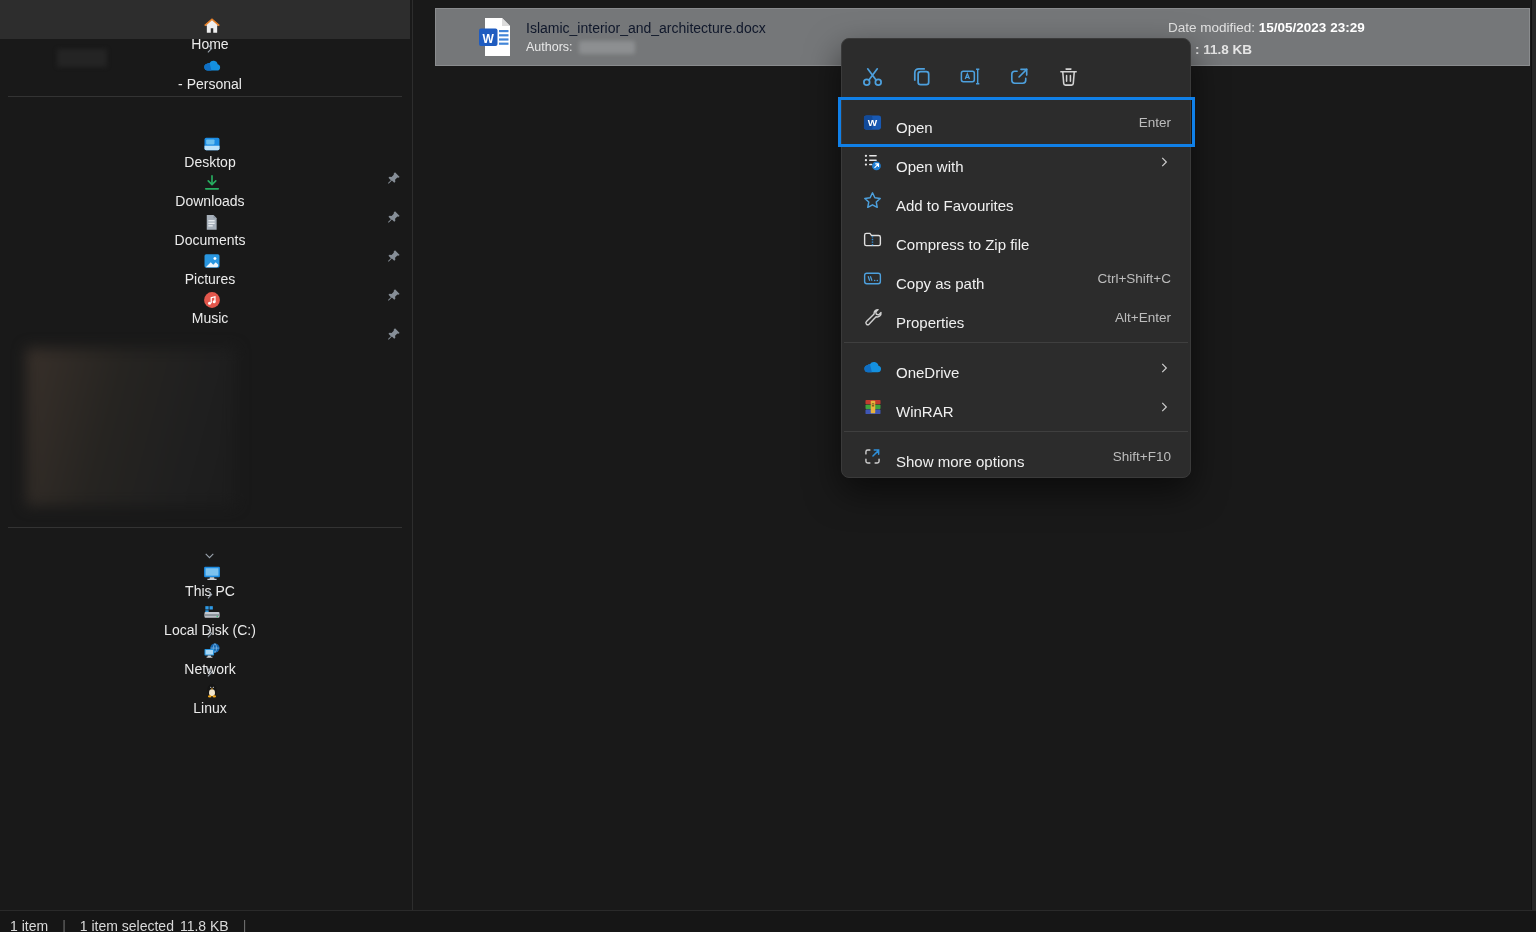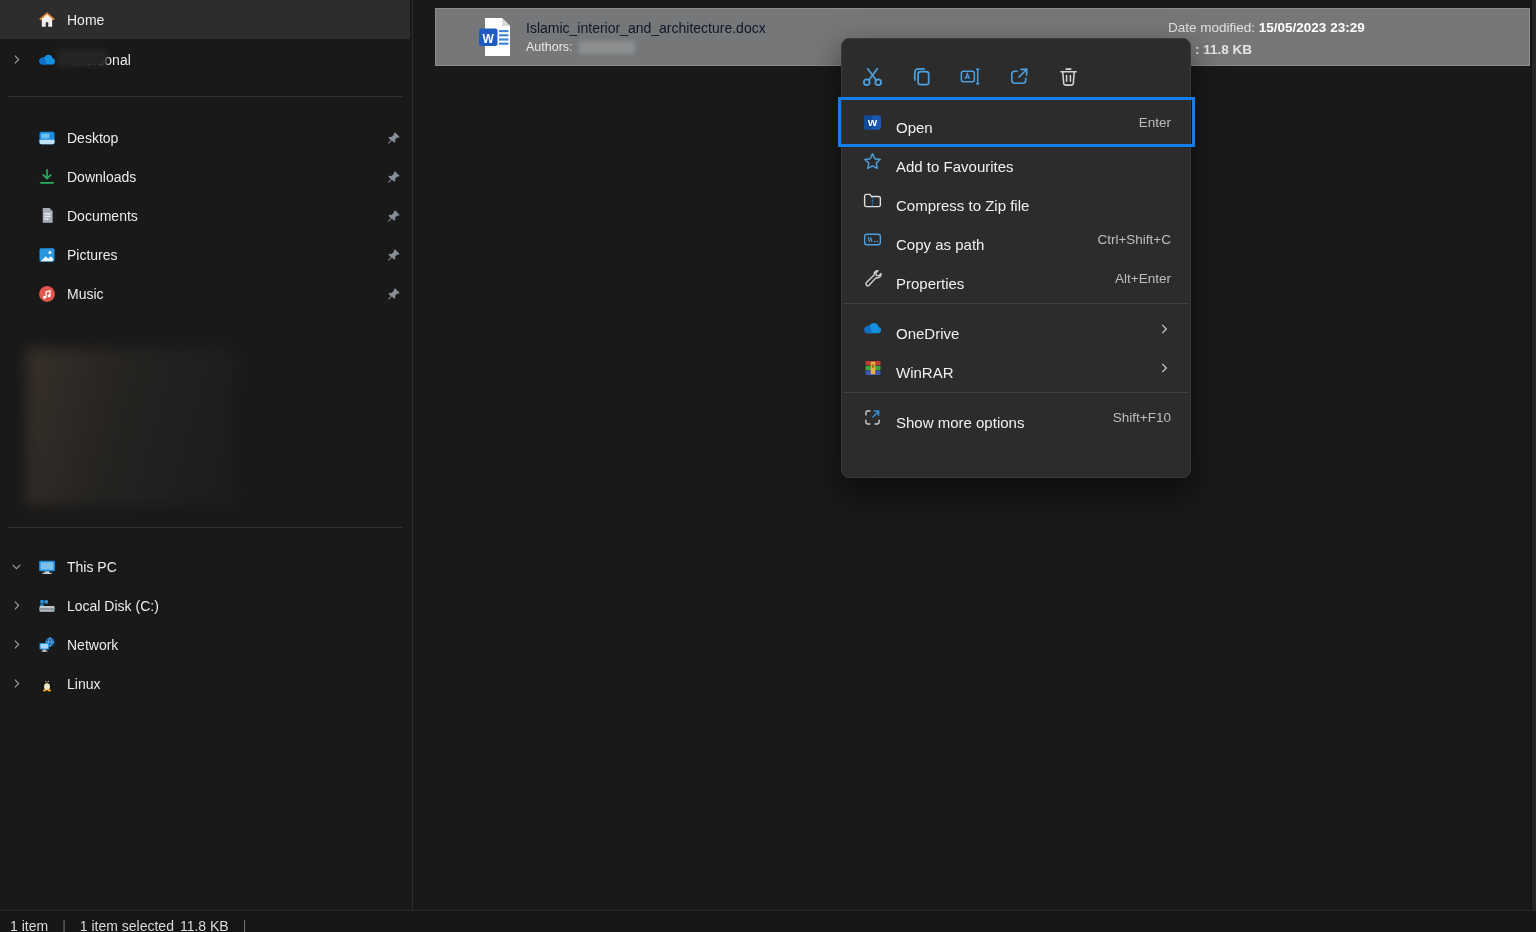--- a/index.html
+++ b/index.html
@@ -3,21 +3,21 @@
 <meta charset="utf-8">
 <style>
   * { margin:0; padding:0; box-sizing:border-box; }
   html,body { width:1536px; height:932px; overflow:hidden; background:#141414; }
   body { font-family:"Liberation Sans", sans-serif; color:#e8e8e8; position:relative; }
   .stage { position:absolute; inset:0; width:1536px; height:932px; background:#191919; }
 
   
   .sidebar { position:absolute; left:0; top:0; width:412px; height:910px; background:#191919; }
   .sidebar-divider-v { position:absolute; left:412px; top:0; width:1px; height:910px; background:#2d2d2d; }
-  .side-row { position:absolute; left:0; width:410px; height:39px; display:flex; align-items:center; cursor:default; }
+  .side-row { position:absolute; left:0; width:410px; height:39px; display:flex; align-items:center; cursor:default;flex-direction:column; }
   .side-row.selected { background:#2d2d2d; }
   .side-row .chev { width:16px; height:16px; margin-left:8px; flex:0 0 16px; display:flex; align-items:center; justify-content:center; }
   .side-row .noChev { width:16px; margin-left:8px; flex:0 0 16px; }
   .side-row .ic { width:20px; height:20px; margin-left:13px; flex:0 0 20px; display:flex; align-items:center; justify-content:center; }
   .side-row .lbl { margin-left:10px; font-size:14px; color:#ebebeb; white-space:nowrap; }
   .side-row .pin { margin-left:auto; margin-right:8px; width:16px; height:16px; opacity:.85; }
   .side-sep { position:absolute; left:8px; width:394px; height:1px; background:#333333; }
   .redact-big { position:absolute; left:26px; top:348px; width:210px; height:158px; border-radius:4px;
     background:linear-gradient(105deg, #38302a 0%, #262421 40%, #1f1f1f 75%, #1c1c1c 100%); filter:blur(7px); }
   .redact-onedrive { position:absolute; left:57px; top:49px; width:50px; height:18px; border-radius:3px; background:#242424; filter:blur(2px); }
@@ -342,20 +342,42 @@
         <svg viewBox="0 0 20 20" width="19" height="19">
             <rect x="1" y="2.5" width="18" height="15" rx="2.5" fill="#1859b3"></rect>
             <rect x="1" y="2.5" width="9" height="15" rx="2.5" fill="#124a99"></rect>
             <text x="10" y="14" text-anchor="middle" font-size="10.5" font-weight="bold" fill="#fff" font-family="Liberation Sans, sans-serif">W</text>
           </svg>
       </span>
       <span class="mlbl">Open</span>
       <span class="msc">Enter</span>
     </div>
 
+    <div class="ctx-item">
+      <span class="mi">
+        <svg viewBox="0 0 24 24" width="21" height="21">
+            <g fill="#e8e8e8">
+              <circle cx="4.5" cy="5.5" r="1.3"></circle>
+              <circle cx="4.5" cy="10.5" r="1.3"></circle>
+              <circle cx="4.5" cy="15.5" r="1.3"></circle>
+              <rect x="8" y="4.6" width="9" height="1.8" rx=".9"></rect>
+              <rect x="8" y="9.6" width="9" height="1.8" rx=".9"></rect>
+              <rect x="8" y="14.6" width="4" height="1.8" rx=".9"></rect>
+            </g>
+            <circle cx="16.5" cy="17" r="5" fill="#1f7fd4"></circle>
+            <path d="M14.3 19.2l4.2-4.2M15.2 14.7h3.6v3.6" stroke="#fff" stroke-width="1.3" fill="none"></path>
+          </svg>
+      </span>
+      <span class="mlbl">Open with</span>
+      <span class="msub">
+        <svg viewBox="0 0 24 24" width="14" height="14" fill="none" stroke="#cfcfcf" stroke-width="2">
+            <path d="M9 5l7 7-7 7"></path>
+          </svg>
+      </span>
+    </div>
 
     <div class="ctx-item">
       <span class="mi">
         <svg viewBox="0 0 24 24" width="21" height="21" fill="none" stroke="#4da0dd" stroke-width="1.7" stroke-linejoin="round">
             <path d="M12 3.2l2.7 5.6 6.1.8-4.5 4.2 1.1 6L12 16.9l-5.4 2.9 1.1-6-4.5-4.2 6.1-.8z"></path>
           </svg>
       </span>
       <span class="mlbl">Add to Favourites</span>
     </div>
 

